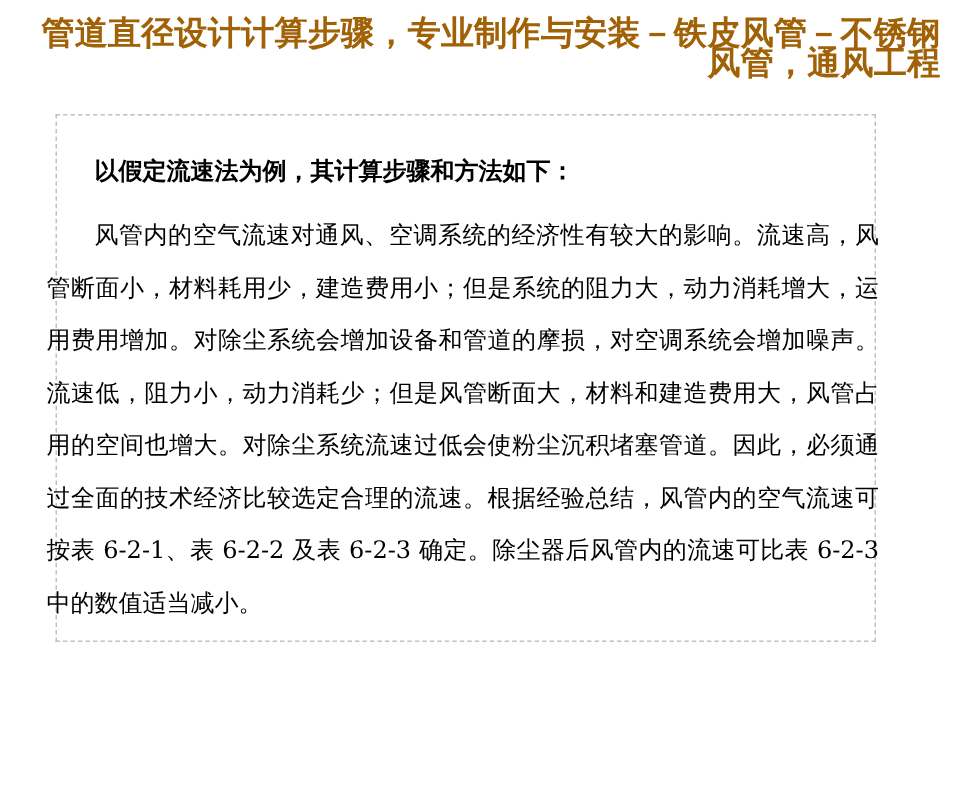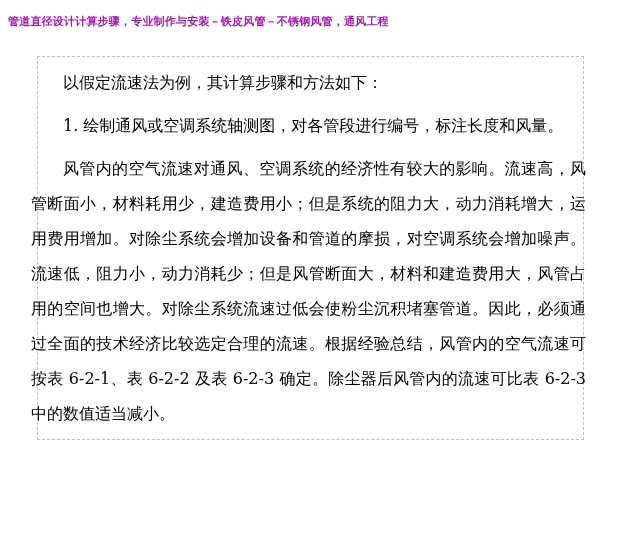--- a/index.html
+++ b/index.html
@@ -9,48 +9,48 @@
   body {
     width: 635px;
     height: 541px;
     background: #ffffff;
     overflow: hidden;
     font-family: "DejaVu Serif", "Liberation Serif", serif;
     color: #000000;
   }
   .page-title {
     margin: 12px 8px 0 8px;
-    text-align: left;
-    font-size: 11px;
+    text-align: right;
+    font-size: 22px;
     font-weight: bold;
     line-height: 20px;
     letter-spacing: 0.2px;
-    color: #a21caf;
+    color: #a16207;
   }
   .content-box {
     margin: 24px 51px 0 37px;   
     border: 1px dashed #c0c0c0;
     padding: 1px 0 0 0;
     background: #ffffff;
   }
   .content-box p {
     margin: 8px -3px 8px -7px;  
     font-size: 16px;
     line-height: 35px;
     text-align: justify;
     text-indent: 32px;          
     color: #000000;
     word-break: break-all;
   }
   .content-box p:first-child {
-    margin-top: 7px;
+    margin-top: 18px;
+    font-weight: bold;
   }
 </style>
 </head>
 <body>
 
 <h1 class="page-title">管道直径设计计算步骤，专业制作与安装－铁皮风管－不锈钢风管，通风工程</h1>
 
 <div class="content-box">
   <p>以假定流速法为例，其计算步骤和方法如下：</p>
-  <p>1. 绘制通风或空调系统轴测图，对各管段进行编号，标注长度和风量。</p>
   <p>风管内的空气流速对通风、空调系统的经济性有较大的影响。流速高，风管断面小，材料耗用少，建造费用小；但是系统的阻力大，动力消耗增大，运用费用增加。对除尘系统会增加设备和管道的摩损，对空调系统会增加噪声。流速低，阻力小，动力消耗少；但是风管断面大，材料和建造费用大，风管占用的空间也增大。对除尘系统流速过低会使粉尘沉积堵塞管道。因此，必须通过全面的技术经济比较选定合理的流速。根据经验总结，风管内的空气流速可按表 6-2-1、表 6-2-2 及表 6-2-3 确定。除尘器后风管内的流速可比表 6-2-3 中的数值适当减小。</p>
 </div>
 
 </body></html>

